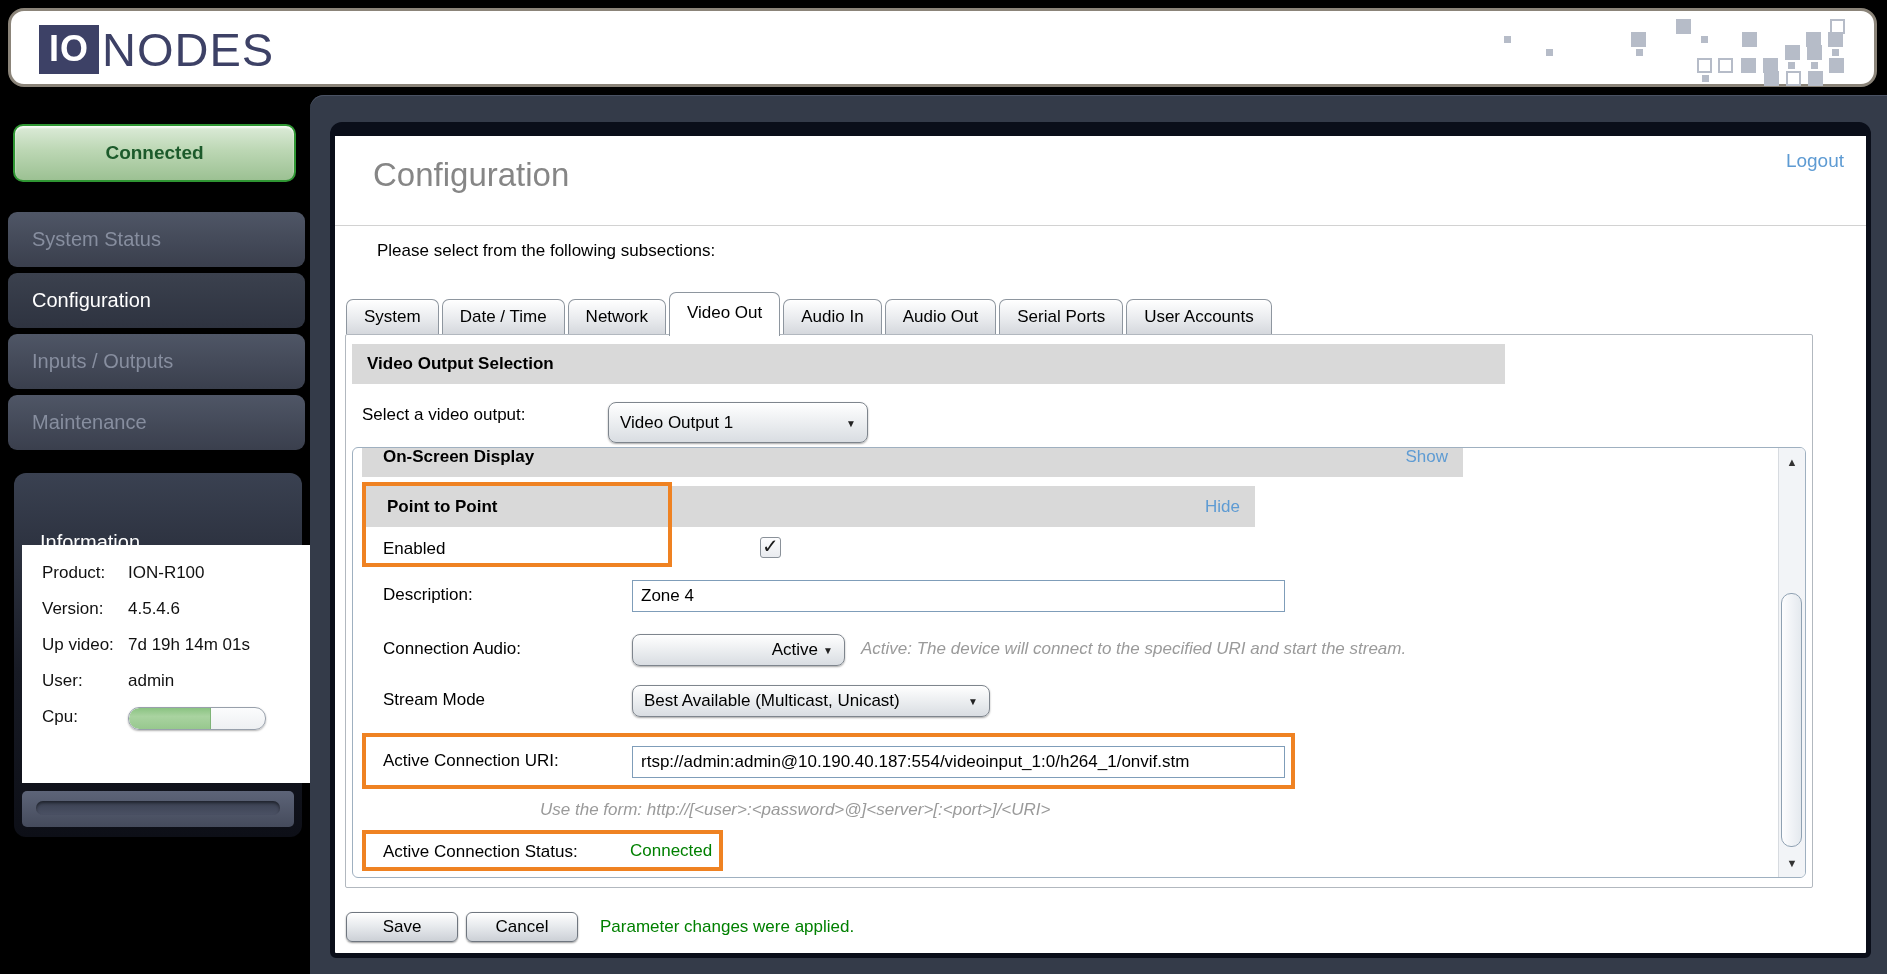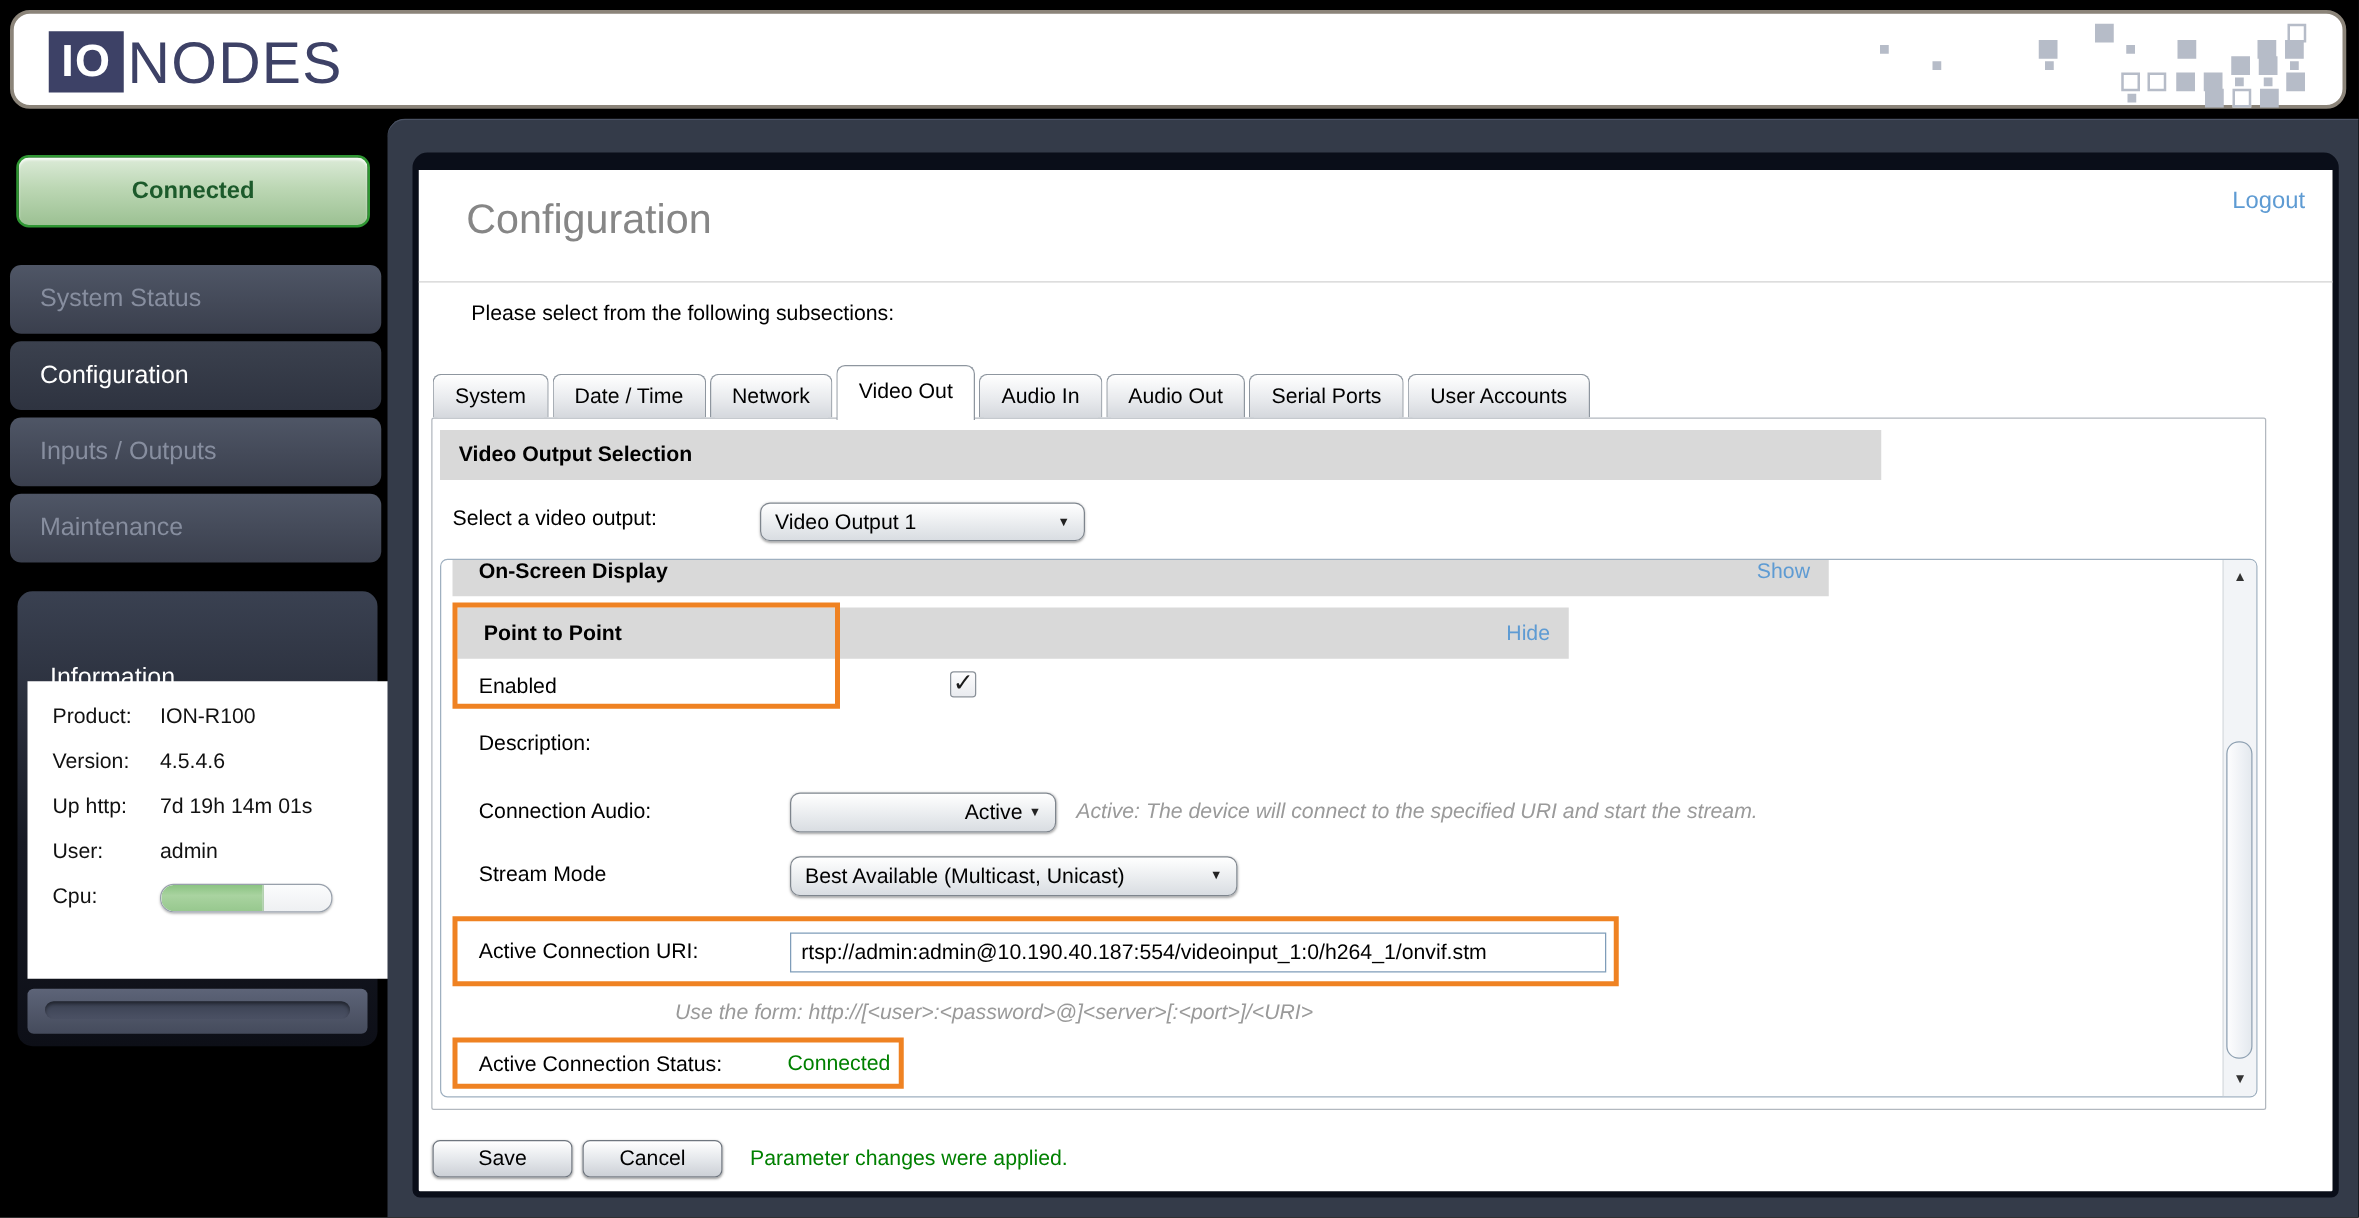--- a/index.html
+++ b/index.html
@@ -153,21 +153,21 @@
       <div class="info-body">
         <div class="info-row">
           <span class="lbl">Product:</span>
           <span>ION-R100</span>
         </div>
         <div class="info-row">
           <span class="lbl">Version:</span>
           <span>4.5.4.6</span>
         </div>
         <div class="info-row">
-          <span class="lbl">Up http:</span>
+          <span class="lbl">Up video:</span>
           <span>7d 19h 14m 01s</span>
         </div>
         <div class="info-row">
           <span class="lbl">User:</span>
           <span>admin</span>
         </div>
         <div class="info-row">
           <span class="lbl">Cpu:</span>
           <span class="cpu-bar">
               <span class="cpu-fill" style="display:block;width:60%;"></span>
@@ -194,21 +194,21 @@
       <div class="tab active">Video Out</div>
       <div class="tab">Audio In</div>
       <div class="tab">Audio Out</div>
       <div class="tab">Serial Ports</div>
       <div class="tab">User Accounts</div>
     </div>
 
     <div class="section-box">
       <div class="vos-header">Video Output Selection</div>
       <div class="select-label">Select a video output:</div>
-      <div class="dropdown" style="left:262px; top:67px; width:260px; height:31px;">
+      <div class="dropdown" style="left:262px; top:67px; width:260px; height:41px;">
         <span>Video Output 1</span>
         <span class="dd-arrow"></span>
       </div>
 
       <div class="scroll-panel">
 
         <div class="gray-bar" style="left:9px; top:-12px; width:1101px;">
           <span class="bar-label">On-Screen Display</span>
           <span class="bar-link">Show</span>
         </div>
@@ -216,20 +216,21 @@
         <div class="gray-bar" style="left:13px; top:38px; width:889px;">
           <span class="bar-label">Point to Point</span>
           <span class="bar-link">Hide</span>
         </div>
         <div class="hl-box" style="left:9px; top:34px; width:310px; height:85px;"></div>
 
         <div class="fld-label" style="left:30px; top:90px;">Enabled</div>
         <div class="checkbox checked" style="left:407px; top:89px;"></div>
 
         <div class="fld-label" style="left:30px; top:136px;">Description:</div>
+        <input class="text-input" style="left: 279px; top: 132px; width: 653px;" value="Zone 4">
 
         <div class="fld-label" style="left:30px; top:190px;">Connection Audio:</div>
         <div class="dropdown" style="left:279px; top:186px; width:213px; height:32px;justify-content:flex-end;">
           <span>Active</span>
           <span class="dd-arrow"></span>
         </div>
         <div class="hint" style="left:508px; top:191px;">Active: The device will connect to the specified URI and start the stream.</div>
 
         <div class="fld-label" style="left:30px; top:241px;">Stream Mode</div>
         <div class="dropdown" style="left:279px; top:237px; width:358px; height:32px;">

